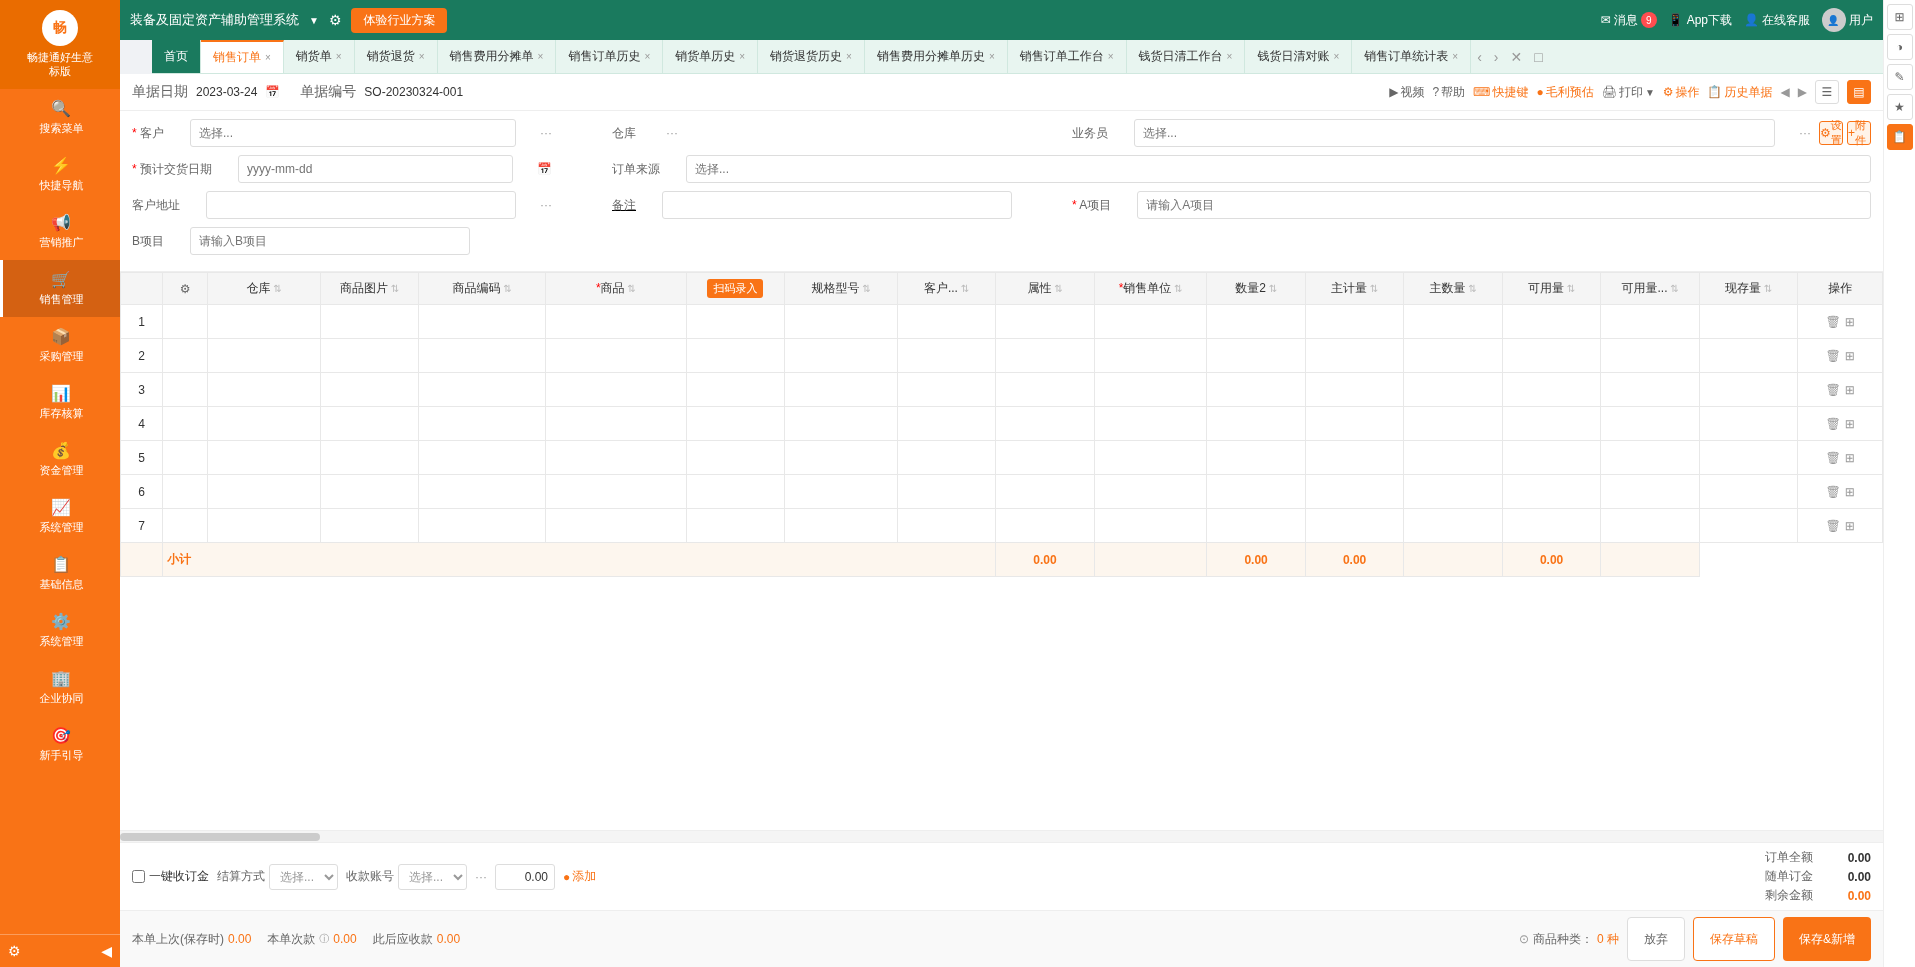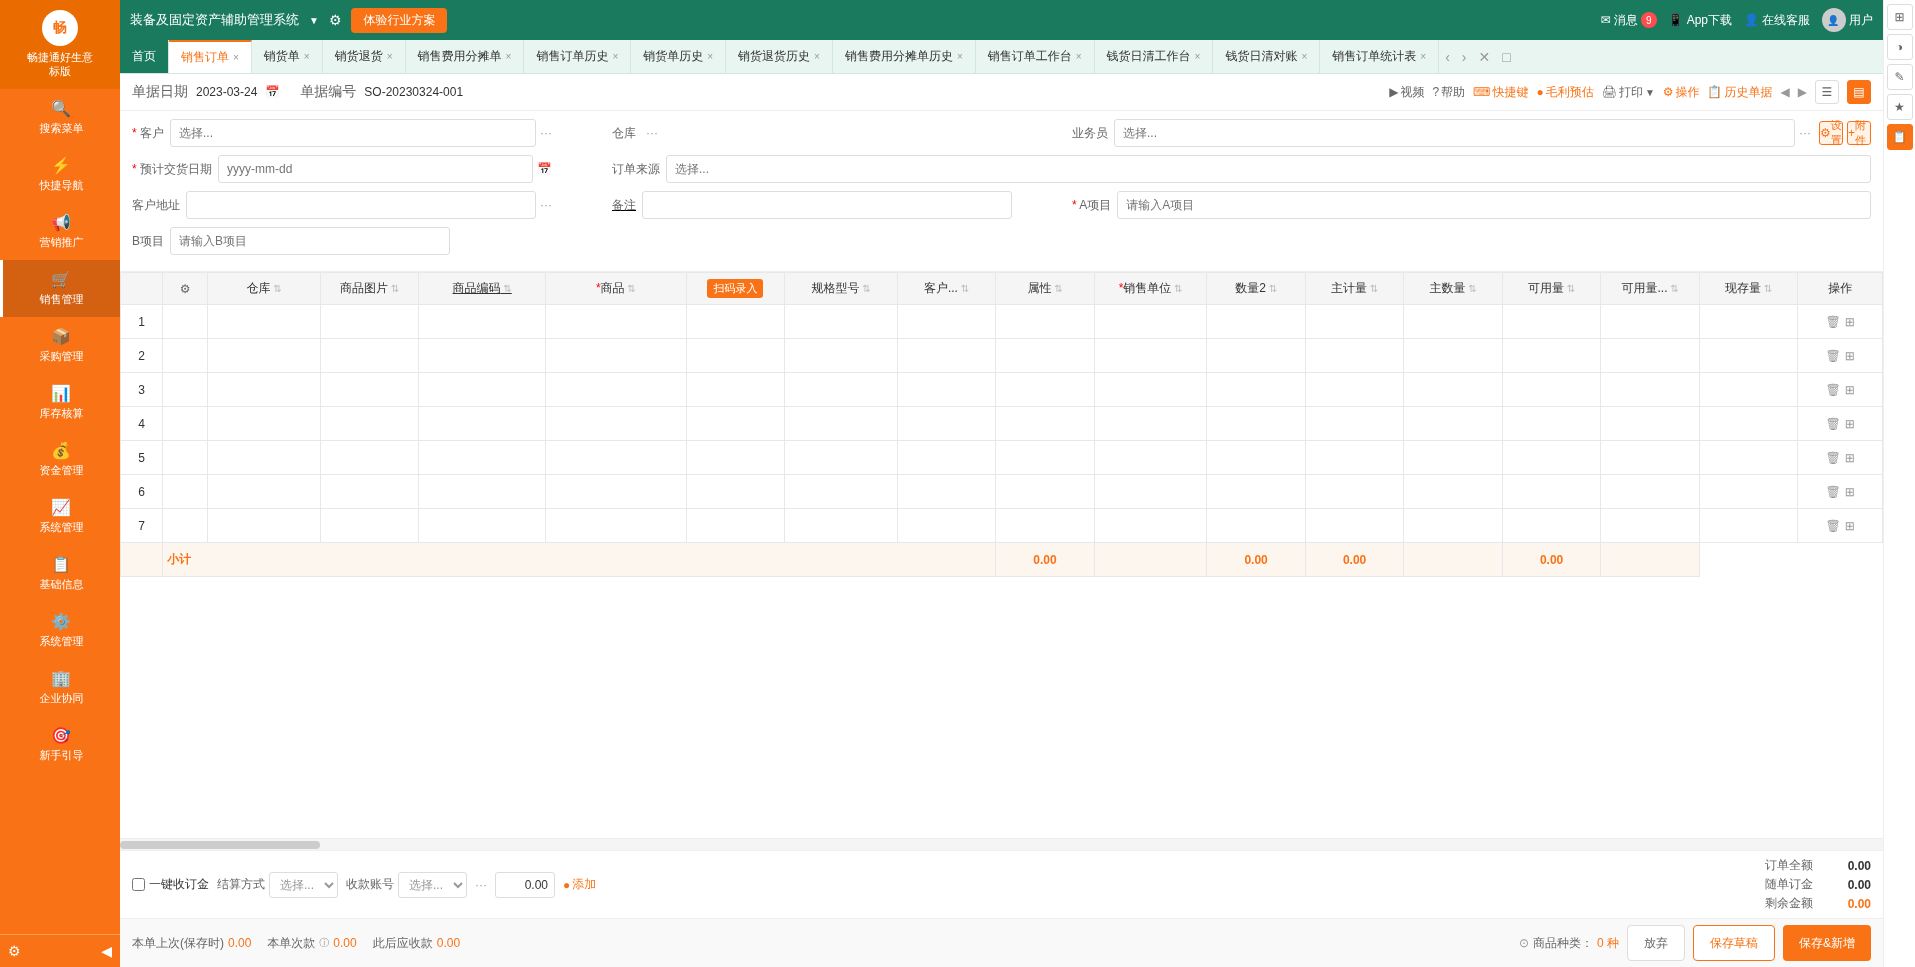--- a/index.html
+++ b/index.html
@@ -127,20 +127,21 @@
     
     .tabbar {
       background: #e8f5f0;
       height: 34px;
       display: flex;
       align-items: center;
       padding: 0 0;
       flex-shrink: 0;
       border-bottom: 1px solid #d0e8df;
       overflow: hidden;
+      margin-left: 32px;
     }
     .tab {
       height: 34px;
       display: flex;
       align-items: center;
       padding: 0 12px;
       cursor: pointer;
       white-space: nowrap;
       border-right: 1px solid #d0e8df;
       font-size: 12px;
@@ -212,20 +213,21 @@
       display: flex;
       align-items: center;
       margin-bottom: 8px;
       gap: 0;
     }
     .form-field {
       display: flex;
       align-items: center;
       flex: 1;
       min-width: 0;
+      gap: 20px;
     }
     .field-label {
       color: #666;
       font-size: 12px;
       white-space: nowrap;
       margin-right: 6px;
       flex-shrink: 0;
     }
     .field-label.required::before { content: '* '; color: red; }
     .field-input {
@@ -417,21 +419,21 @@
     .footer-info { display: flex; align-items: center; gap: 4px; color: #666; font-size: 12px; }
     .footer-info-val { color: #f97316; }
     .footer-right {
       margin-left: auto;
       display: flex;
       align-items: center;
       gap: 8px;
     }
     .footer-info-mid { display: flex; align-items: center; gap: 4px; color: #666; font-size: 12px; }
     .action-btn {
-      height: 36px;
+      height: 44px;
       border-radius: 4px;
       border: 1px solid #ddd;
       padding: 4px 16px;
       cursor: pointer;
       font-size: 12px;
     }
     .action-btn.discard { background: white; color: #666; border-color: #ddd; }
     .action-btn.save-draft { background: white; color: #f97316; border-color: #f97316; }
     .action-btn.save-new { background: #f97316; color: white; border: none; }
 
@@ -724,21 +726,21 @@
 
 
     <div class="table-wrapper">
       <table class="data-table" id="data-table">
           <thead>
             <tr>
               <th style="width: 30px;"></th>
               <th style="width: 32px;"><span class="th-gear">⚙</span></th>
               <th style="width: 80px;"><span>仓库</span><span class="sort-icon"> ⇅</span></th>
               <th style="width: 70px;"><span>商品图片</span><span class="sort-icon"> ⇅</span></th>
-              <th style="width: 90px; text-decoration: underline;"><span>商品编码</span><span class="sort-icon"> ⇅</span></th>
+              <th style="width: 90px;"><span>商品编码</span><span class="sort-icon"> ⇅</span></th>
               <th style="width: 100px;"><span style="color:red;">*</span><span>商品</span><span class="sort-icon"> ⇅</span></th>
               <th style="width: 70px;"><button class="scan-btn">扫码录入</button></th>
               <th style="width: 80px;"><span>规格型号</span><span class="sort-icon"> ⇅</span></th>
               <th style="width: 70px;"><span>客户...</span><span class="sort-icon"> ⇅</span></th>
               <th style="width: 70px;"><span>属性</span><span class="sort-icon"> ⇅</span></th>
               <th style="width: 80px;"><span style="color:red;">*</span><span>销售单位</span><span class="sort-icon"> ⇅</span></th>
               <th style="width: 70px;"><span>数量2</span><span class="sort-icon"> ⇅</span></th>
               <th style="width: 70px;"><span>主计量</span><span class="sort-icon"> ⇅</span></th>
               <th style="width: 70px;"><span>主数量</span><span class="sort-icon"> ⇅</span></th>
               <th style="width: 70px;"><span>可用量</span><span class="sort-icon"> ⇅</span></th>

